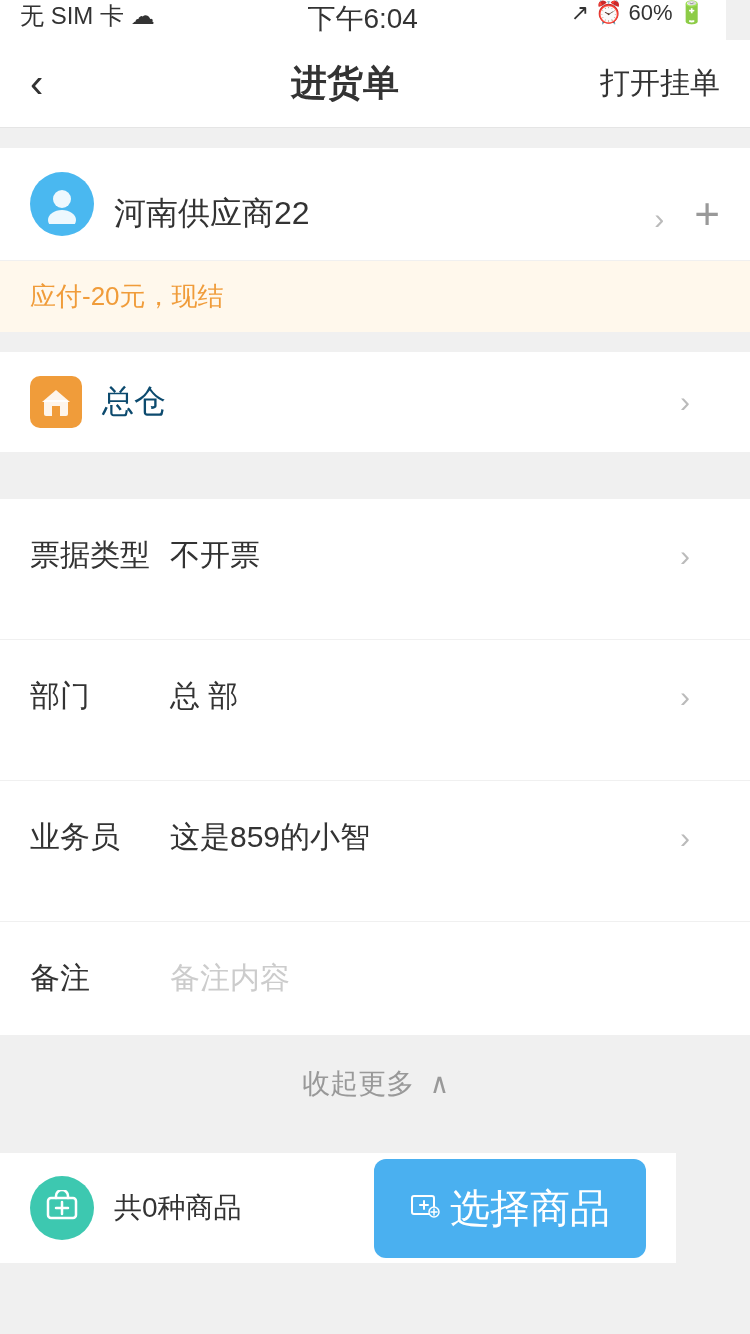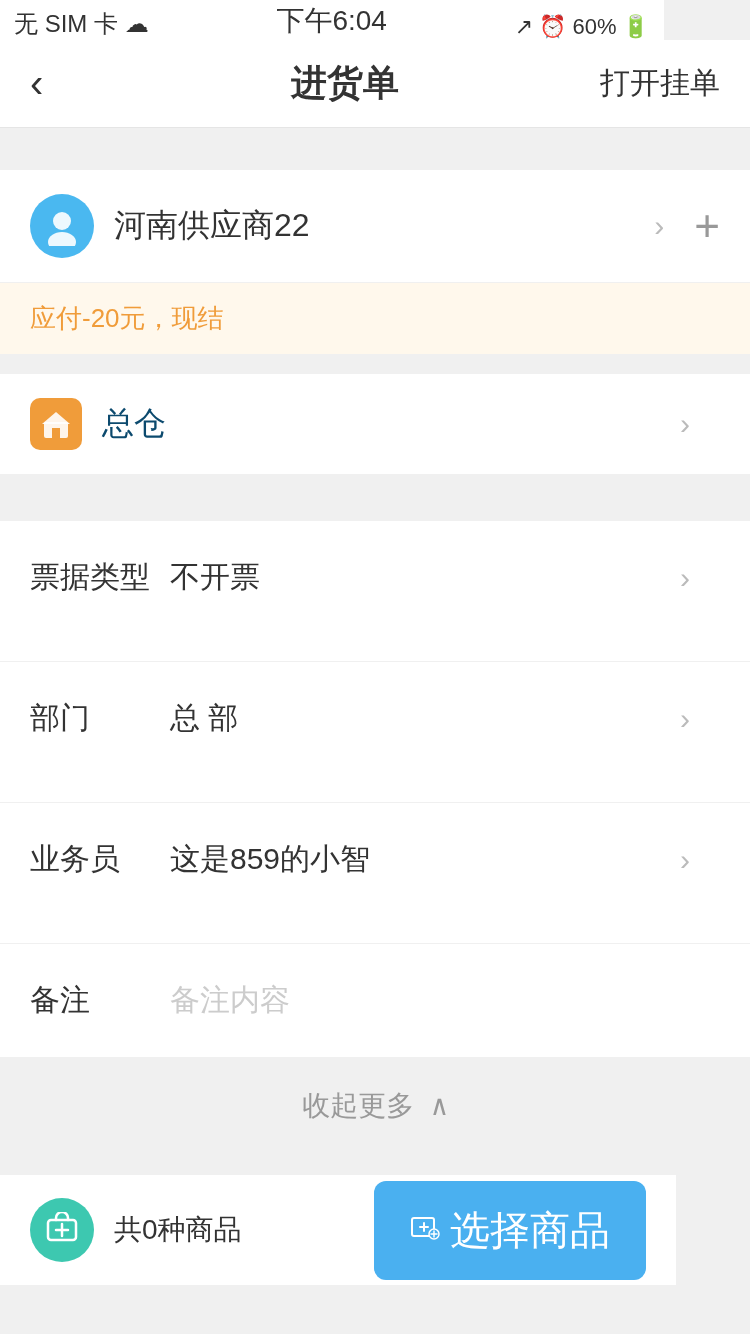--- a/index.html
+++ b/index.html
@@ -8,27 +8,27 @@
       width: 750px;
       min-height: 1334px;
       background: #f0f0f0;
       font-family: -apple-system, "PingFang SC", "Helvetica Neue", sans-serif;
       font-size: 28px;
       color: #333;
     }
 
     
     .status-bar {
-      width: 664px;
+      width: 726px;
       height: 40px;
       background: #fff;
       display: flex;
-      align-items: flex-end;
+      align-items: flex-start;
       justify-content: space-between;
-      padding: 0 14px;
+      padding: 0 20px;
       font-size: 24px;
       color: #333;
     }
     .status-bar-left { display: flex; align-items: center; gap: 8px; }
     .status-bar-center { font-size: 28px; font-weight: 500; }
     .status-bar-right { display: flex; align-items: center; gap: 6px; font-size: 22px; }
 
     
     .nav-bar {
       width: 750px;
@@ -66,24 +66,23 @@
 
     
     .card {
       background: #fff;
       width: 750px;
     }
 
     
     .supplier-row {
       display: flex;
-      align-items: center;
+      align-items: flex-end;
       padding: 24px 30px;
       border-bottom: 1px solid #f0f0f0;
-      margin-top: 22px;
     }
     .supplier-avatar {
       width: 64px;
       height: 64px;
       border-radius: 32px;
       background: #4ab8f0;
       display: flex;
       align-items: center;
       justify-content: center;
       margin-right: 20px;

